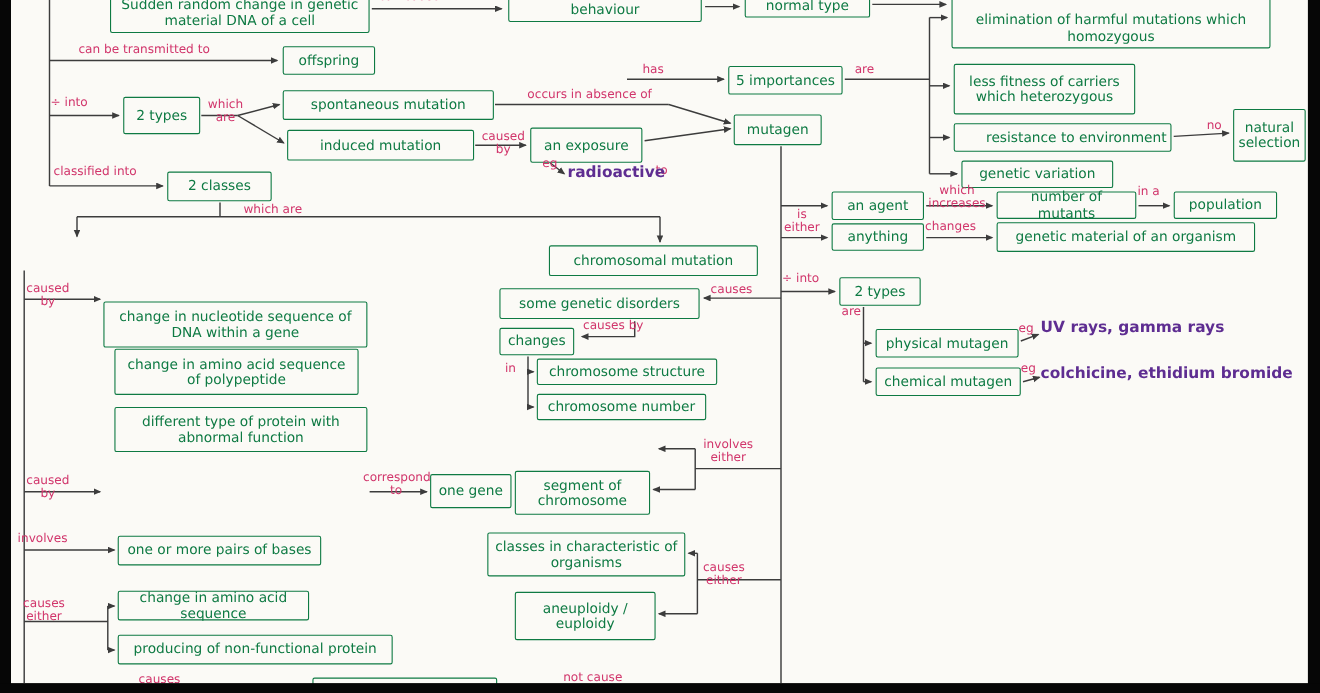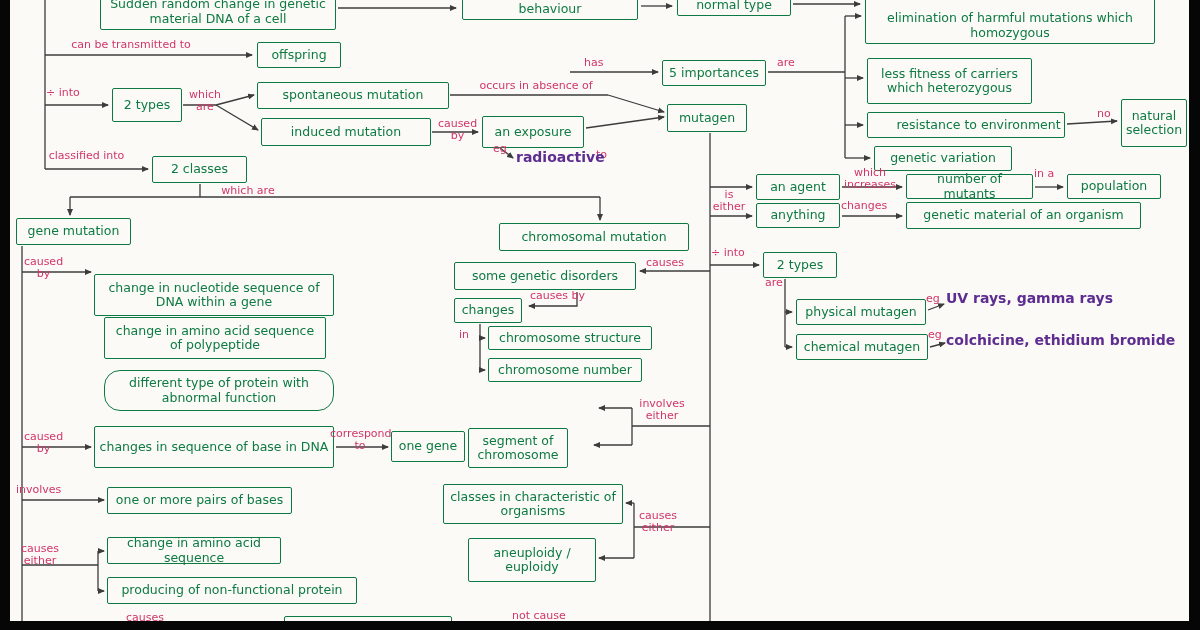--- a/index.html
+++ b/index.html
@@ -98,43 +98,41 @@
   <div class="node" style="left:867px; top:58px; width:165px; height:46px;">less fitness of carriers which heterozygous</div>
   <div class="node" style="left:867px; top:112px; width:198px; height:26px;padding-left:28px;">resistance to environment</div>
   <div class="node" style="left:1121px; top:99px; width:66px; height:48px;">natural selection</div>
   <div class="node" style="left:874px; top:146px; width:138px; height:25px;">genetic variation</div>
   <div class="node" style="left:112px; top:88px; width:70px; height:34px;">2 types</div>
   <div class="node" style="left:257px; top:82px; width:192px; height:27px;">spontaneous mutation</div>
   <div class="node" style="left:261px; top:118px; width:170px; height:28px;">induced mutation</div>
   <div class="node" style="left:482px; top:116px; width:102px; height:32px;text-align:center;">an exposure</div>
   <div class="node" style="left:667px; top:104px; width:80px; height:28px;">mutagen</div>
   <div class="node" style="left:152px; top:156px; width:95px; height:27px;">2 classes</div>
-  <div class="node" style="left:16px; top:218px; width:115px; height:27px;">gene mutation</div>
   <div class="node" style="left:499px; top:223px; width:190px; height:28px;">chromosomal mutation</div>
   <div class="node" style="left:756px; top:174px; width:84px; height:26px;">an agent</div>
   <div class="node" style="left:906px; top:174px; width:127px; height:25px;">number of mutants</div>
   <div class="node" style="left:1067px; top:174px; width:94px; height:25px;">population</div>
   <div class="node" style="left:756px; top:203px; width:84px; height:25px;">anything</div>
   <div class="node" style="left:906px; top:202px; width:235px; height:27px;">genetic material of an organism</div>
   <div class="node" style="left:763px; top:252px; width:74px; height:26px;">2 types</div>
   <div class="node" style="left:796px; top:299px; width:130px; height:26px;">physical mutagen</div>
   <div class="node" style="left:796px; top:334px; width:132px; height:26px;">chemical mutagen</div>
   <div class="node" style="left:94px; top:254px; width:240px; height:42px;margin-top:20px;">change in nucleotide sequence of DNA within a gene</div>
   <div class="node" style="left:104px; top:317px; width:222px; height:42px;">change in amino acid sequence of polypeptide</div>
-  <div class="node" style="left:104px; top:370px; width:230px; height:41px;border-radius:16px;">different type of protein with abnormal function</div>
-  <div class="node" style="left:94px; top:426px; width:240px; height:42px;">changes in sequence of base in DNA</div>
+  <div class="node" style="left:104px; top:370px; width:230px; height:41px;">different type of protein with abnormal function</div>
   <div class="node" style="left:391px; top:431px; width:74px; height:31px;">one gene</div>
   <div class="node" style="left:107px; top:487px; width:185px; height:27px;">one or more pairs of bases</div>
   <div class="node" style="left:107px; top:537px; width:174px; height:27px;">change in amino acid sequence</div>
   <div class="node" style="left:107px; top:577px; width:250px; height:27px;">producing of non-functional protein</div>
   <div class="node" style="left:454px; top:262px; width:182px; height:28px;">some genetic disorders</div>
   <div class="node" style="left:454px; top:298px; width:68px; height:25px;">changes</div>
   <div class="node" style="left:488px; top:326px; width:164px; height:24px;">chromosome structure</div>
   <div class="node" style="left:488px; top:358px; width:154px; height:24px;">chromosome number</div>
-  <div class="node" style="left:468px; top:428px; width:100px; height:40px;">segment of chromosome</div>
+  <div class="node" style="left:468px; top:428px; width:123px; height:40px;">segment of chromosome</div>
   <div class="node" style="left:443px; top:484px; width:180px; height:40px;">classes in characteristic of organisms</div>
   <div class="node" style="left:468px; top:538px; width:128px; height:44px;">aneuploidy / euploidy</div>
   <div class="node" style="left:284px; top:616px; width:168px; height:14px;"></div>
 
   <span class="elabel" style="left:342px; top:-9px; width:60px;">can cause</span>
   <span class="elabel" style="left:56px; top:39px; width:150px;">can be transmitted to</span>
   <span class="elabel" style="left:584px; top:57px;">has</span>
   <span class="elabel" style="left:777px; top:57px;">are</span>
   <span class="elabel" style="left:46px; top:87px;">÷ into</span>
   <span class="elabel" style="left:185px; top:89px; width:40px;">which are</span>

